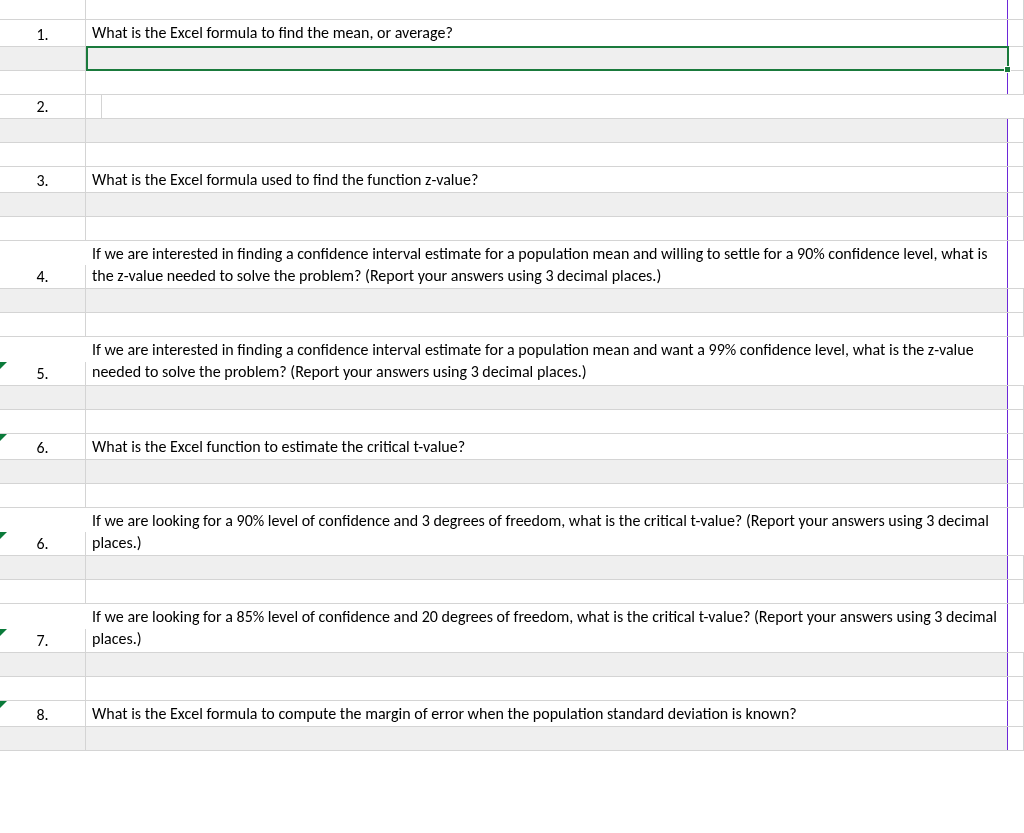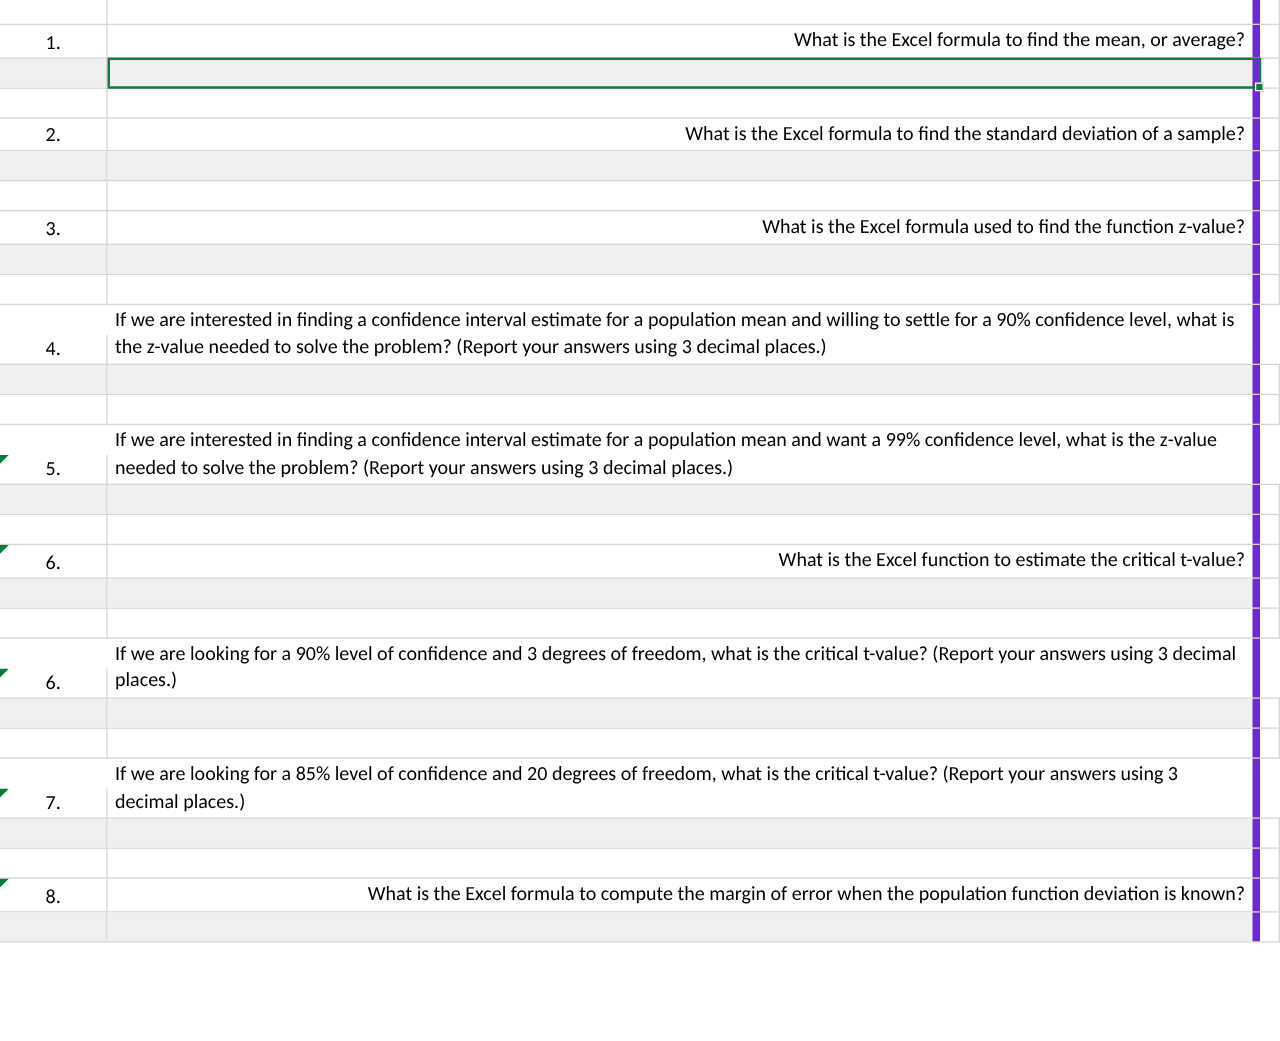--- a/index.html
+++ b/index.html
@@ -31,23 +31,22 @@
       align-items: flex-end;
       justify-content: center;
       padding: 2px 4px;
       position: relative;
     }
     .col-b {
       flex: 1;
       display: flex;
       align-items: flex-end;
       padding: 2px 6px;
-      border-right: 6px solid #6d28d9;
+      border-right: 1px solid #6d28d9;
       position: relative;
-      justify-content: flex-end;
     }
     .shaded { background: #efefef; }
     .tall { min-height: 48px; align-items: flex-end; }
     .small { min-height: 20px; }
     .right-gap {
       width: 16px;
       border-right: 1px solid #d4d4d4;
     }
     .selected-cell {
       position: absolute;
@@ -109,23 +108,20 @@
       </div>
       <div class="row">
         <div class="col-a"></div>
         <div class="col-b"></div>
         <div class="right-gap"></div>
       </div>
       <div class="row">
         <div class="col-a">
           <span>2.</span>
         </div>
-        <div class="col-b">
-          <span class="q-text">What is the Excel formula to find the standard deviation of a sample?</span>
-        </div>
         <div class="right-gap"></div>
       </div>
       <div class="row" style="position: relative;">
         <div class="col-a shaded"></div>
         <div class="col-b shaded"></div>
         <div class="right-gap"></div>
       </div>
       <div class="row">
         <div class="col-a"></div>
         <div class="col-b"></div>
@@ -248,21 +244,21 @@
         <div class="col-a"></div>
         <div class="col-b"></div>
         <div class="right-gap"></div>
       </div>
       <div class="row">
         <div class="col-a">
           <div class="tri"></div>
           <span>8.</span>
         </div>
         <div class="col-b">
-          <span class="q-text">What is the Excel formula to compute the margin of error when the population function deviation is known?</span>
+          <span class="q-text">What is the Excel formula to compute the margin of error when the population standard deviation is known?</span>
         </div>
         <div class="right-gap"></div>
       </div>
       <div class="row" style="position: relative;">
         <div class="col-a shaded"></div>
         <div class="col-b shaded"></div>
         <div class="right-gap"></div>
       </div>
     </div>
 </div>

